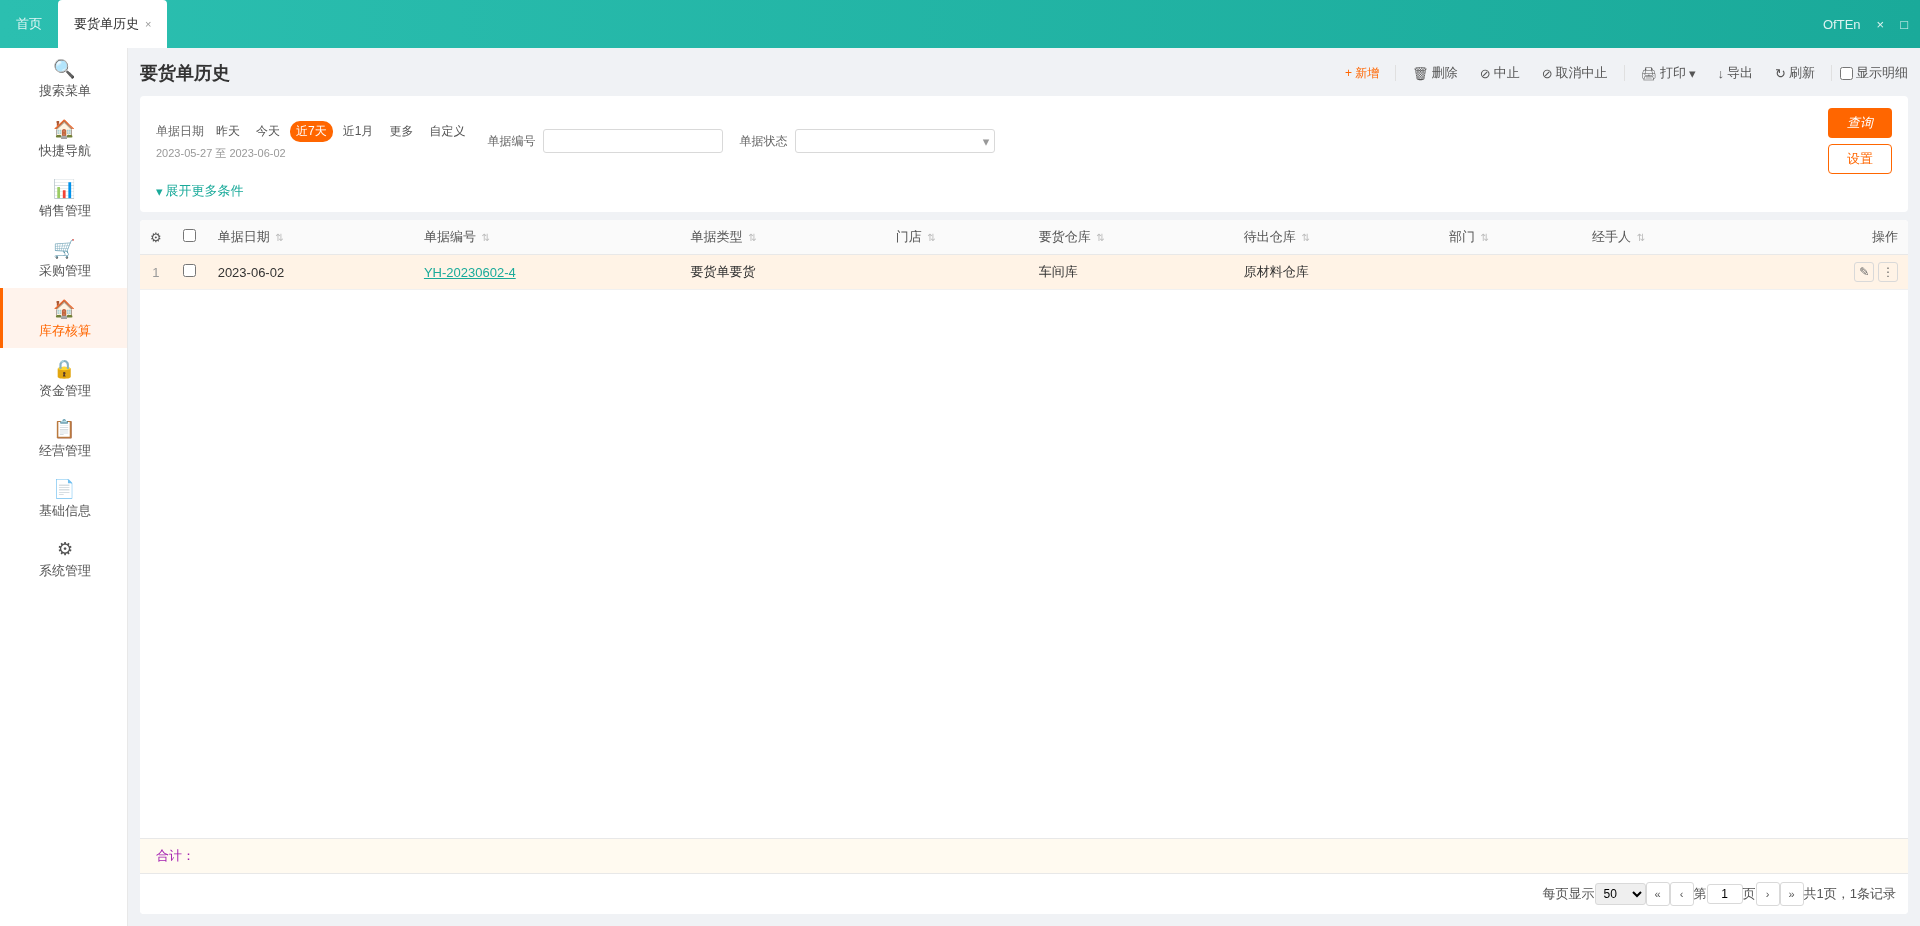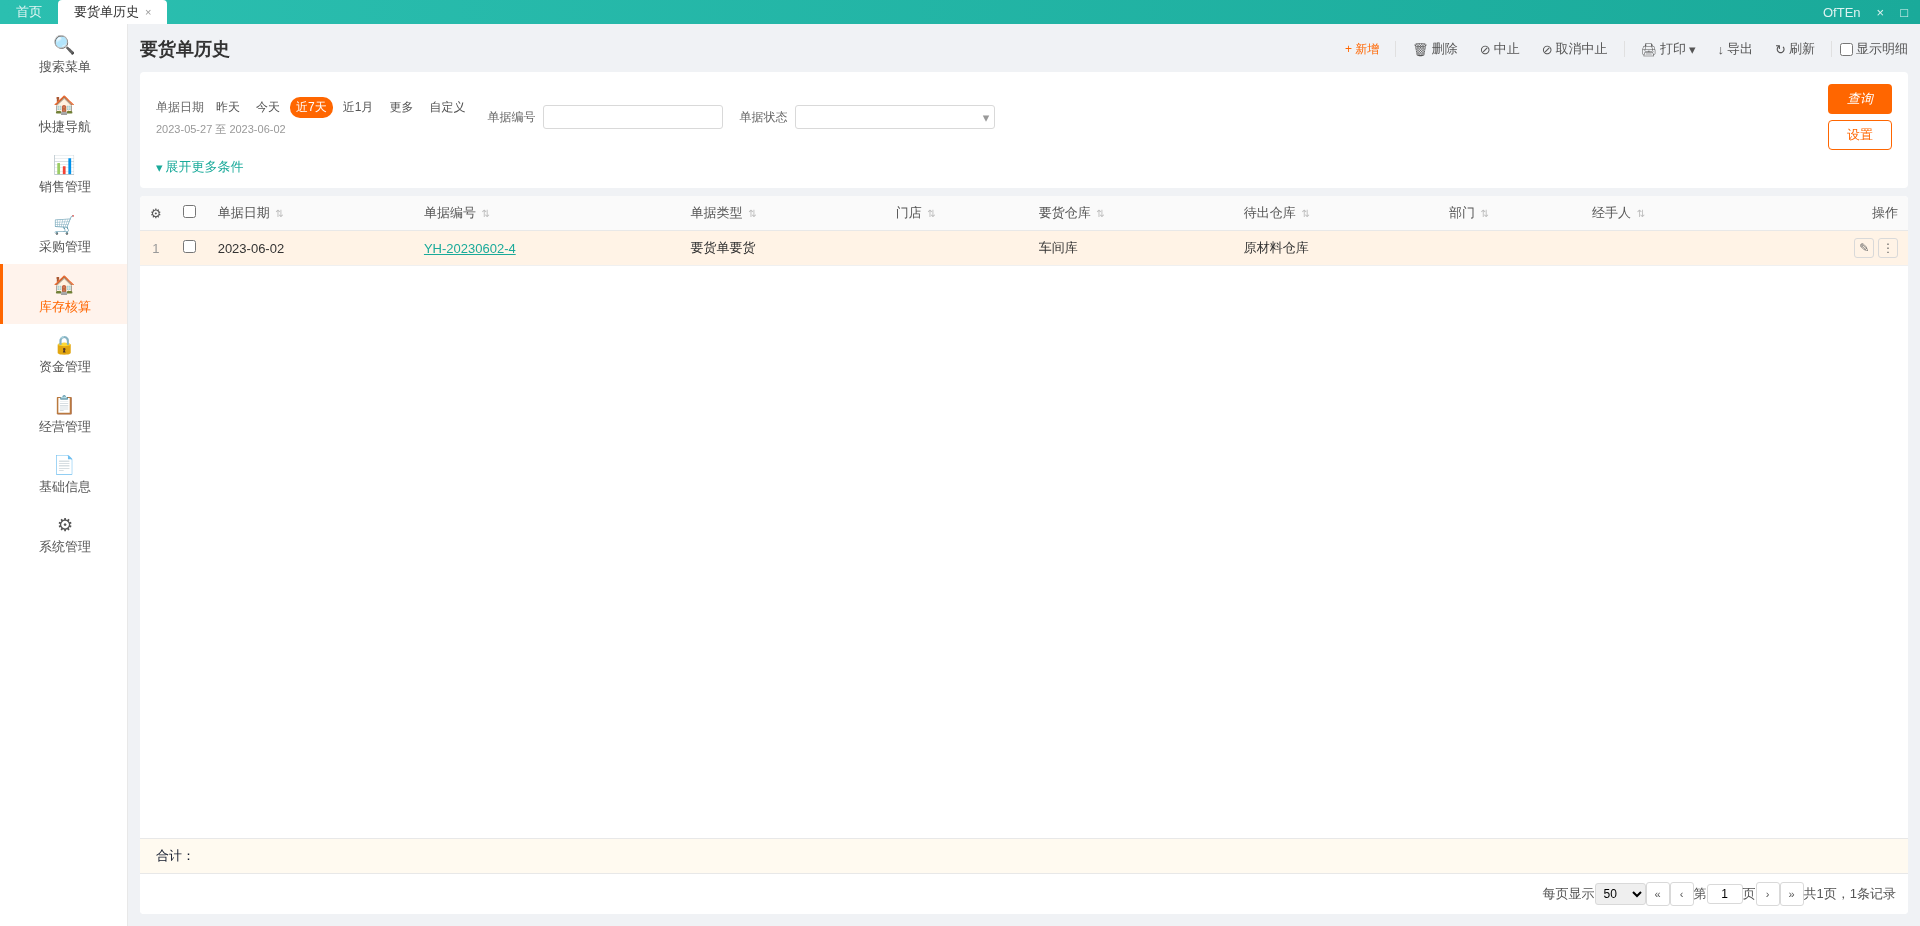--- a/index.html
+++ b/index.html
@@ -1,20 +1,20 @@
 <!DOCTYPE html>
 <html><head>
   <meta charset="utf-8">
   <style>
     * { box-sizing: border-box; margin: 0; padding: 0; font-family: "Microsoft YaHei", "微软雅黑", Arial, sans-serif; font-size: 13px; }
     body { display: flex; flex-direction: column; height: 926px; overflow: hidden; background: #f0f2f5; }
 
     
     .top-bar {
-      height: 24px;
+      height: 48px;
       background: linear-gradient(90deg, #2bbfb0 0%, #1aaa9a 100%);
       display: flex;
       align-items: center;
       padding: 0 0 0 0;
       flex-shrink: 0;
     }
     .top-bar-tabs {
       display: flex;
       align-items: stretch;
       height: 100%;
@@ -275,21 +275,21 @@
     }
     .table-link { color: #1aaa9a; cursor: pointer; text-decoration: underline; }
     .row-num { color: #999; }
 
     
     .summary-row {
       padding: 8px 16px;
       background: #fffaf0;
       border-top: 1px solid #e8e8e8;
       font-size: 12px;
-      color: #0f172a;
+      color: #a21caf;
       display: flex;
       align-items: center;
       flex-shrink: 0;
     }
 
     
     .pagination {
       display: flex;
       align-items: center;
       justify-content: flex-end;

